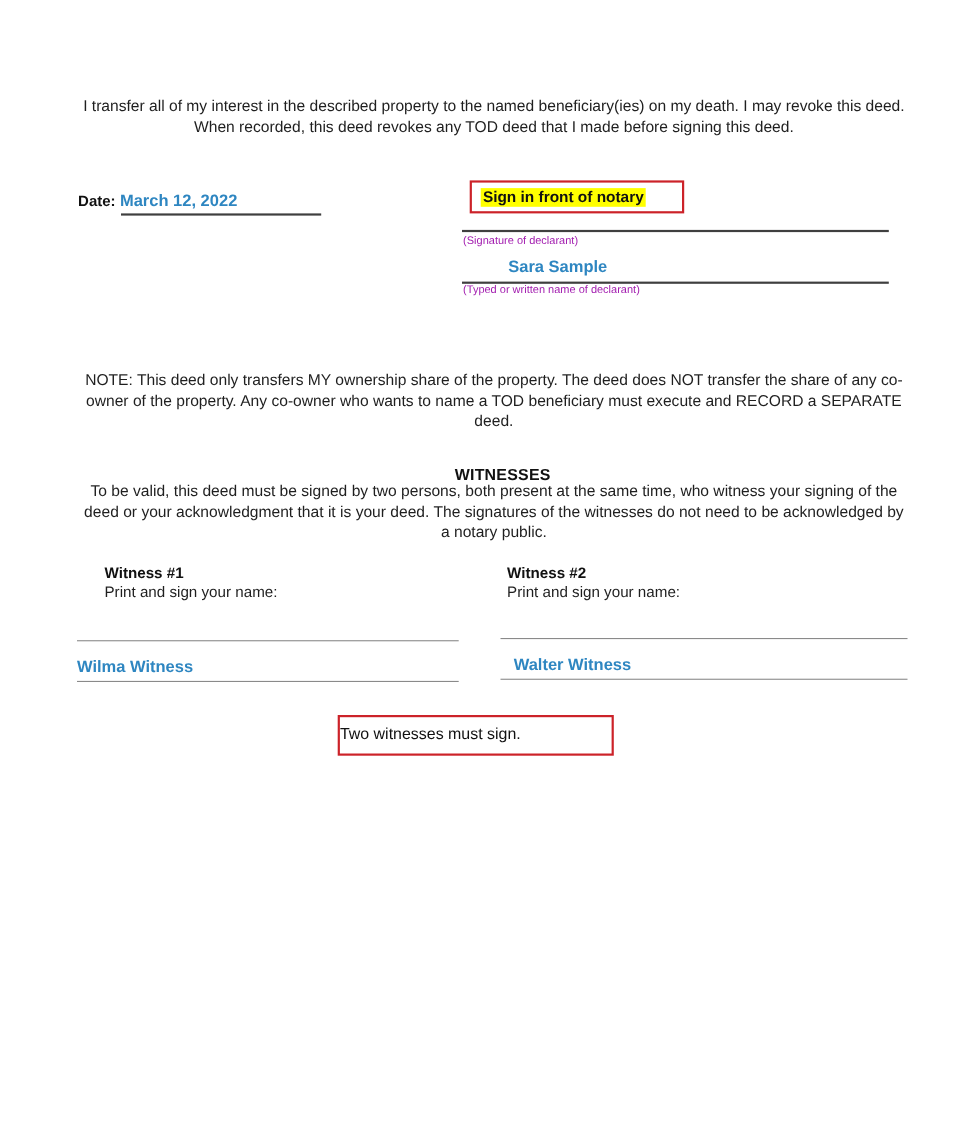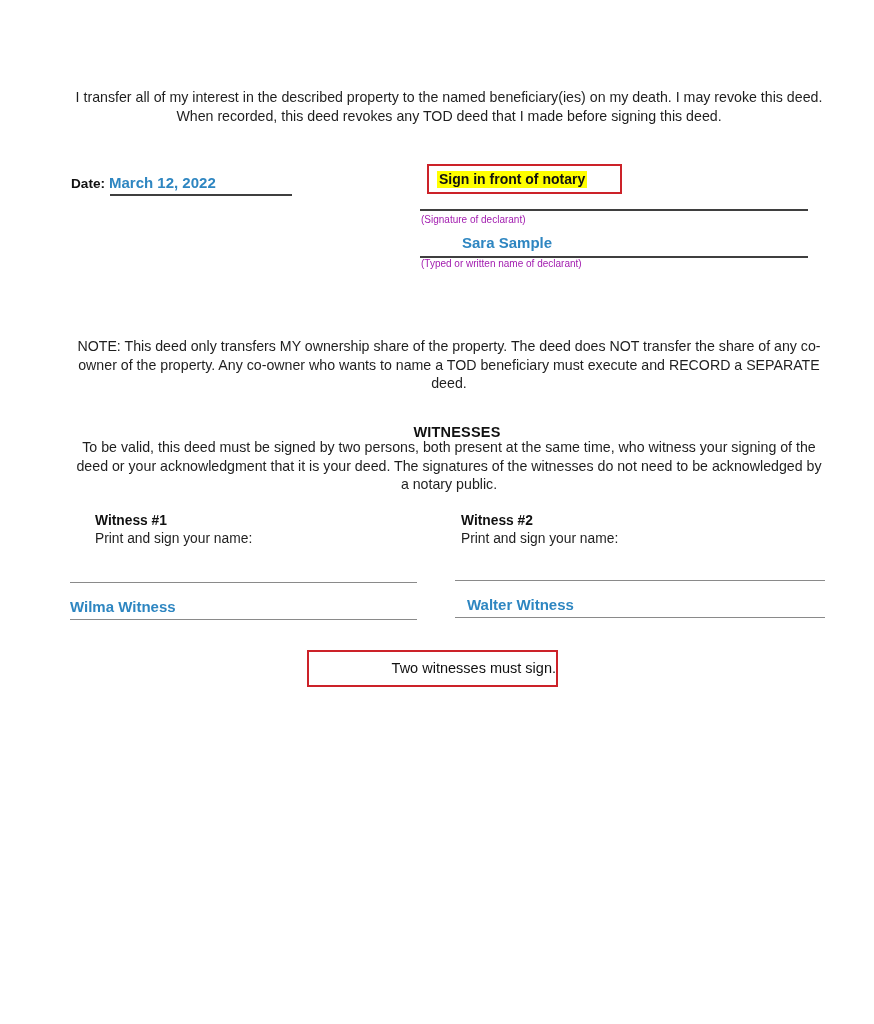--- a/index.html
+++ b/index.html
@@ -182,21 +182,21 @@
     height: 37px;
     border: 2px solid #cc2229;
     background: #ffffff;
     box-sizing: border-box;
   }
   .bottom-text {
     position: absolute;
     left: 0;
     right: 0;
     top: 8px;
-    text-align: right;
+    text-align: left;
     font-size: 14.5px;
     color: #111111;
     white-space: nowrap;
   }
 </style>
 </head>
 <body>
 
 <div class="page">
 

